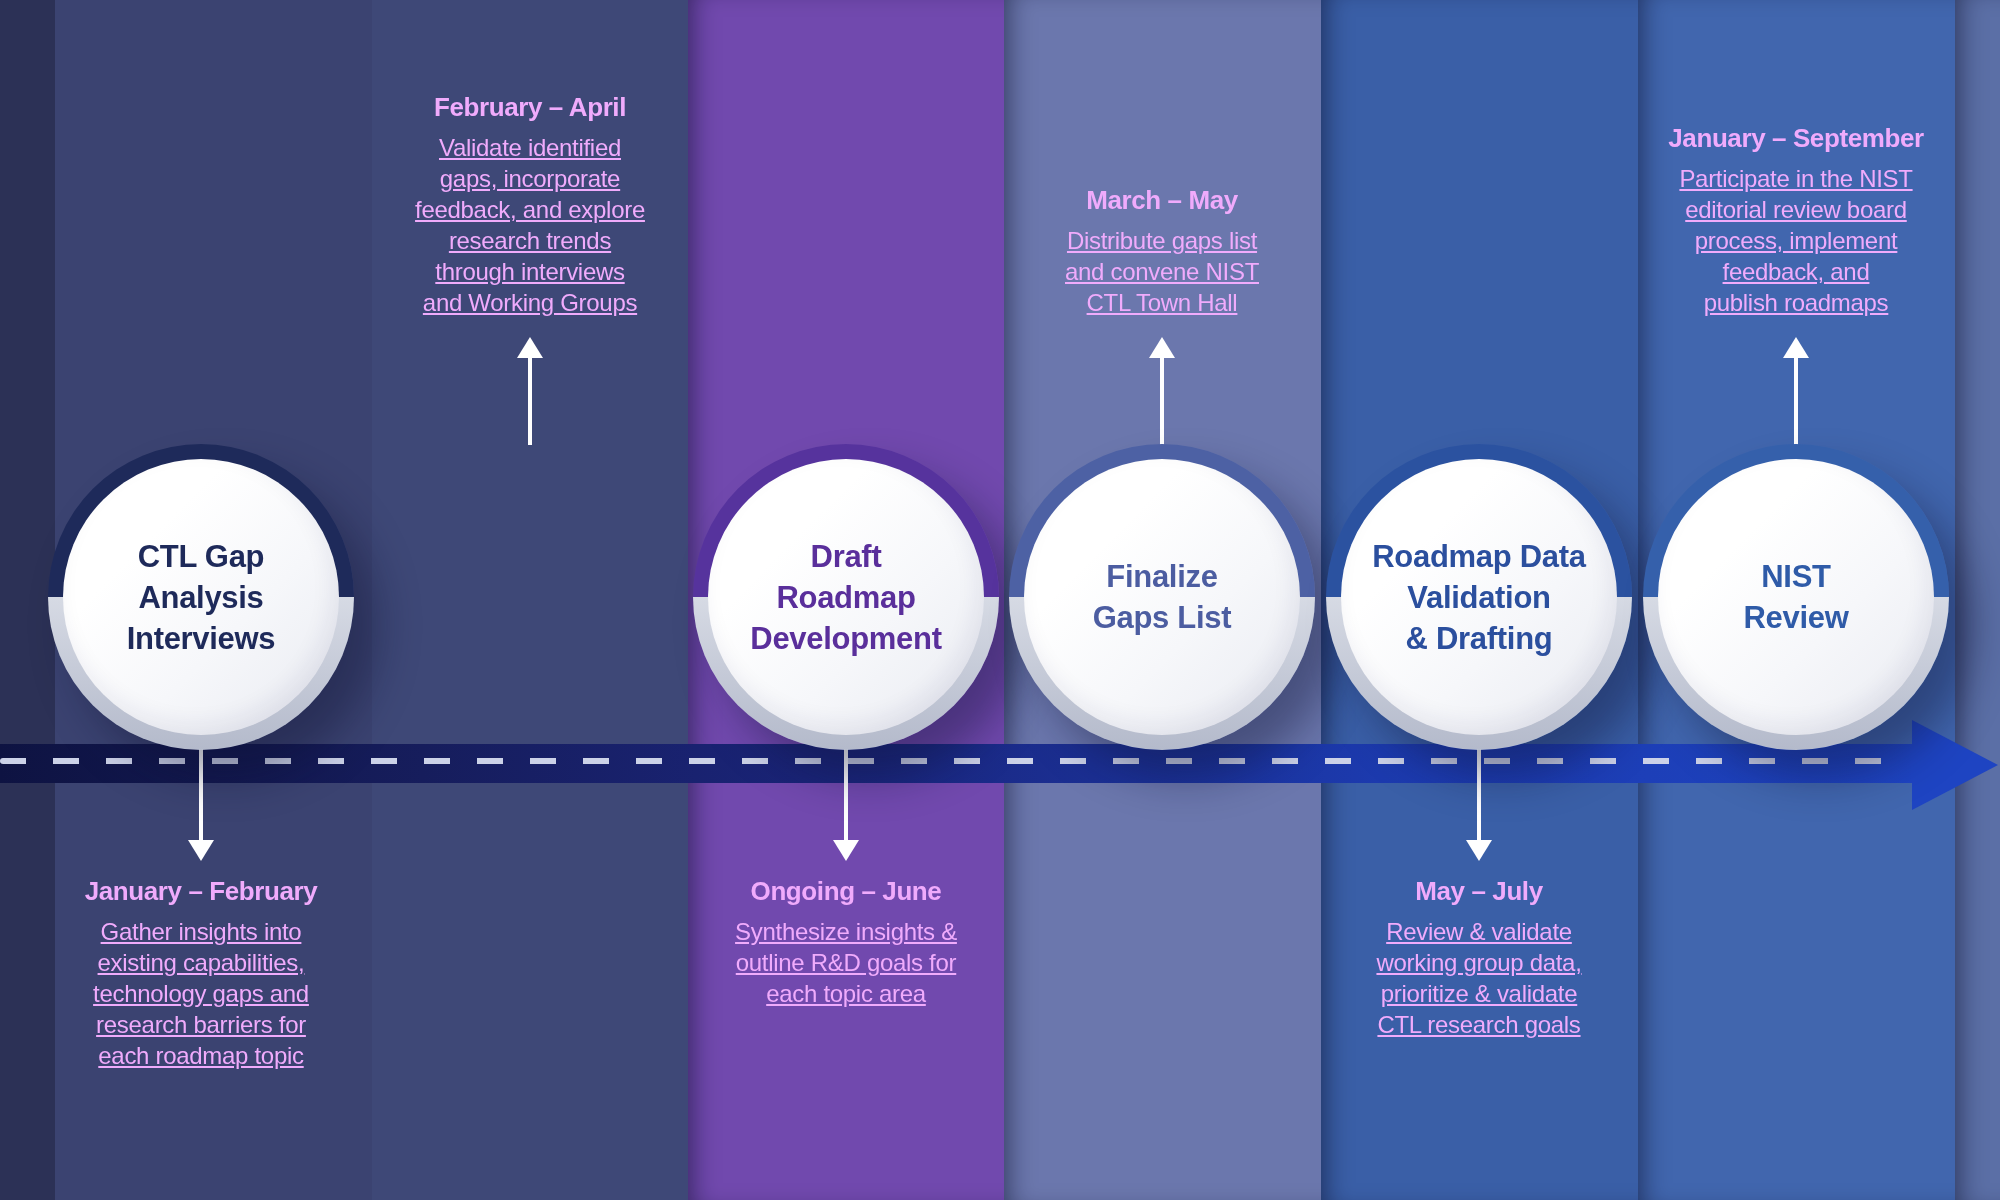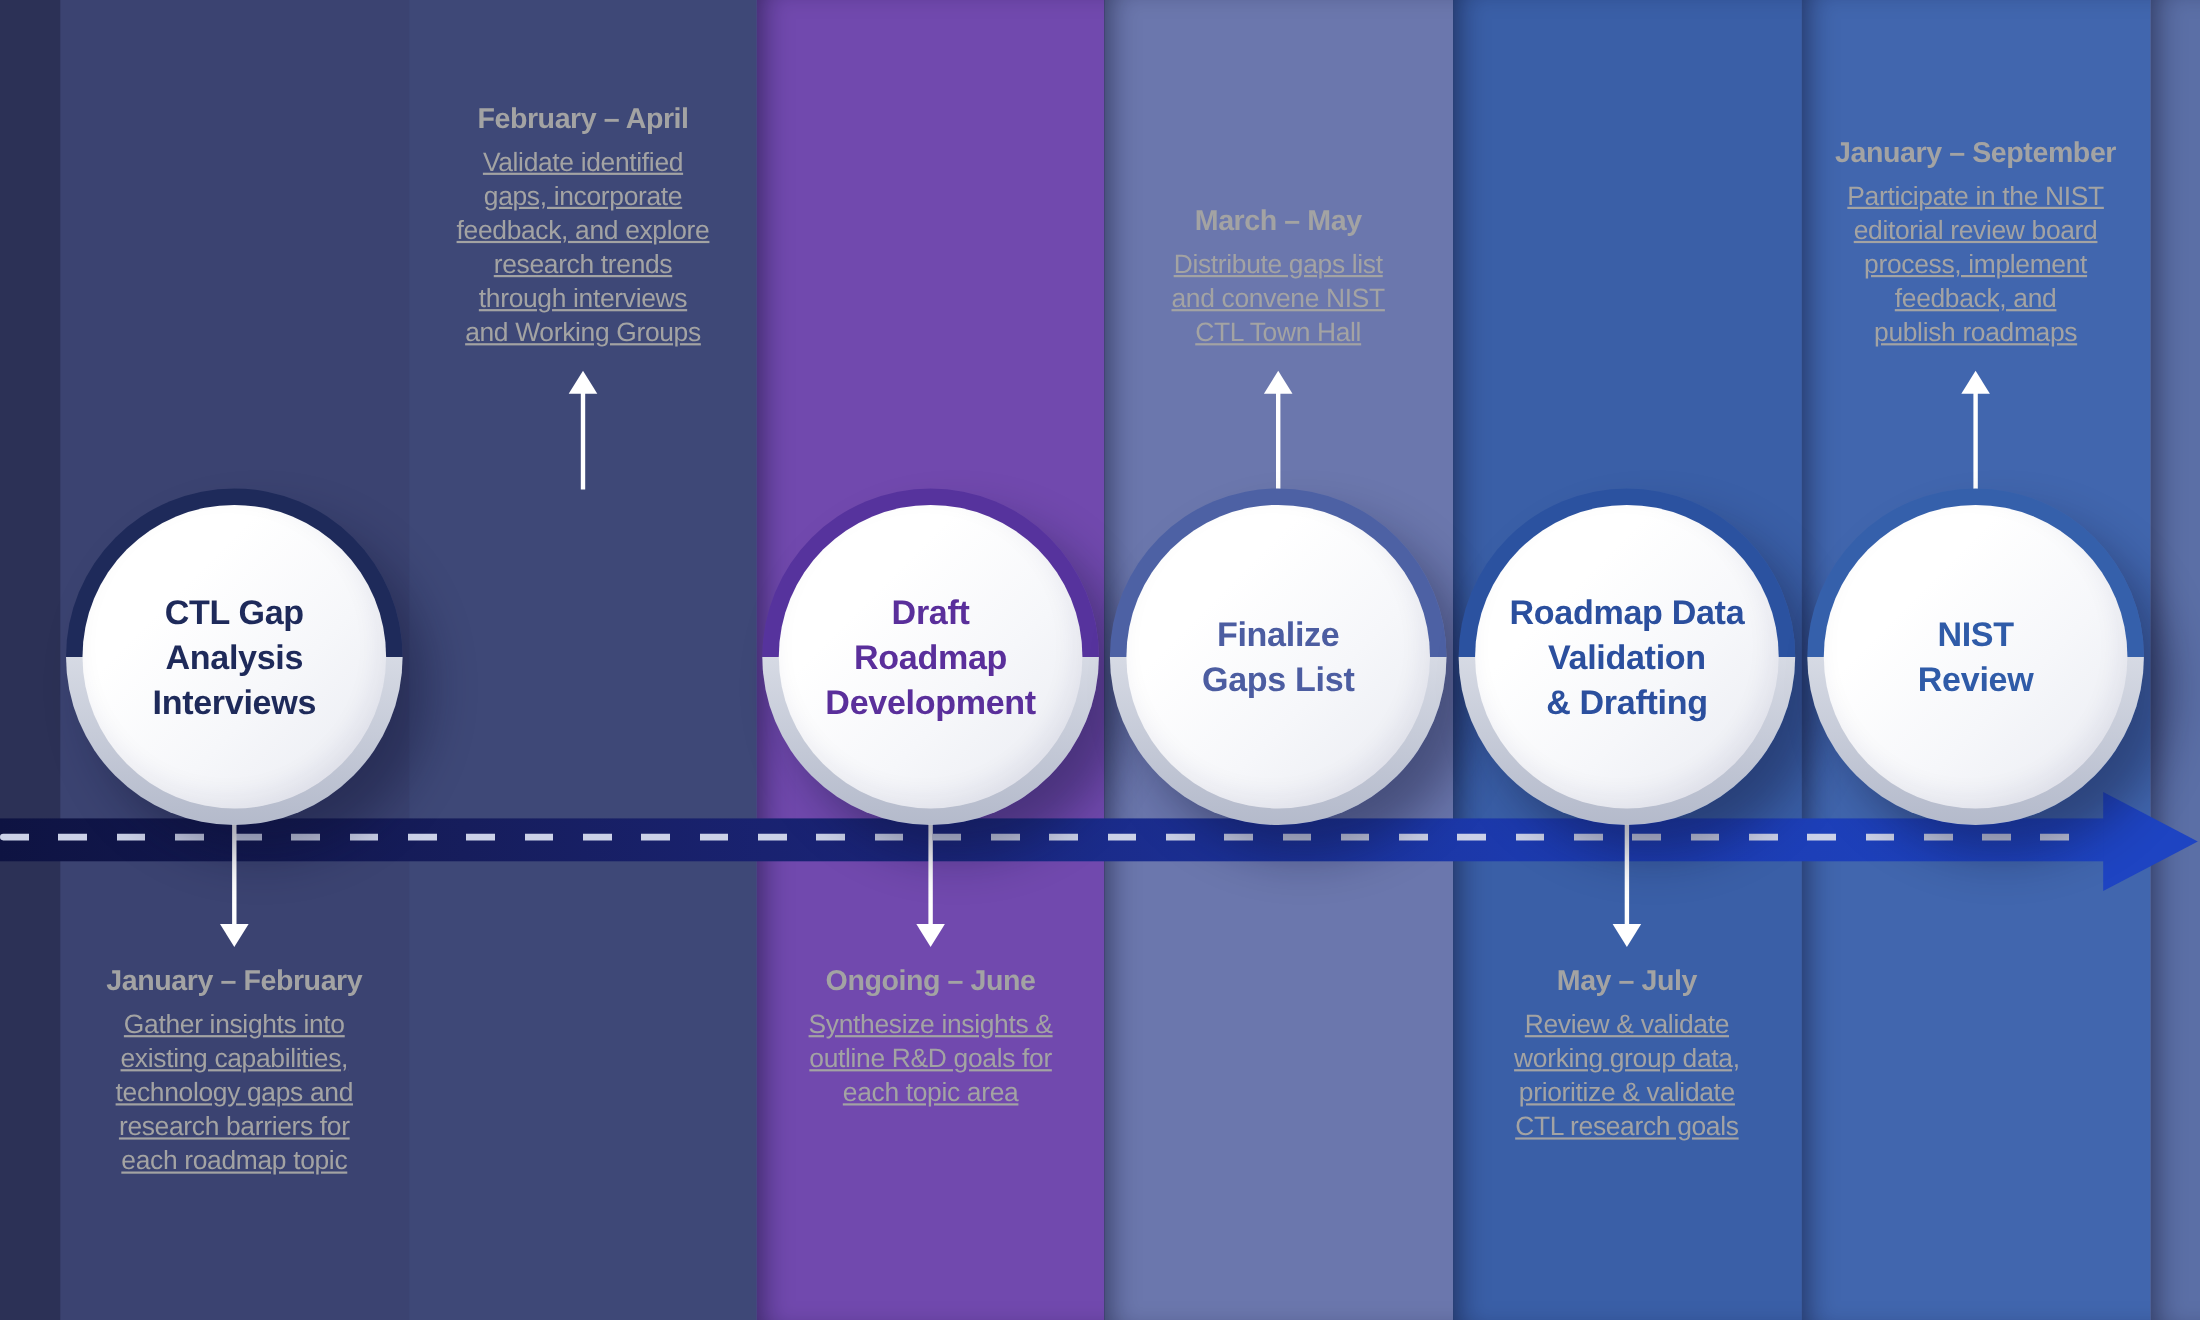--- a/index.html
+++ b/index.html
@@ -43,21 +43,21 @@
     white-space:pre-line;letter-spacing:-.3px;
   }
   
   .connector-line{position:absolute;width:4px;background:#fff;z-index:4;}
   .connector-line.above{left:163px;top:357px;height:88px;}
   .connector-line.below{left:163px;top:748px;height:93px;}
   .arrowhead{position:absolute;width:0;height:0;z-index:4;left:152px;}
   .arrowhead.up{top:337px;border-left:13px solid transparent;border-right:13px solid transparent;border-bottom:21px solid #fff;}
   .arrowhead.down{top:840px;border-left:13px solid transparent;border-right:13px solid transparent;border-top:21px solid #fff;}
   
-  .text-block{position:absolute;left:0;width:330px;text-align:center;color:#a3a3a3;z-index:3;}
+  .text-block{position:absolute;left:0;width:330px;text-align:center;color:#f0abfc;z-index:3;}
   .text-block.above{bottom:882px;}
   .text-block.below{top:876px;}
   .date-heading{font-size:26px;font-weight:bold;letter-spacing:-.4px;margin-bottom:9px;white-space:nowrap;}
   .desc{font-size:24px;line-height:31px;white-space:pre-line;letter-spacing:-.3px;text-decoration:underline;}
 </style>
 </head>
 <body>
 
 <div class="canvas" style="--dash: #ccd2e8;">
 
@@ -67,21 +67,21 @@
   <div class="band shaded" style="left: 688px; width: 316px; --band: #7149ae;"></div>
   <div class="band shaded" style="left: 1004px; width: 317px; --band: #6b77ad;"></div>
   <div class="band shaded" style="left: 1321px; width: 317px; --band: #3a5fa7;"></div>
   <div class="band shaded" style="left: 1638px; width: 317px; --band: #4166ae;"></div>
   <div class="band shaded" style="left: 1955px; width: 45px; --band: #5b6fa6;"></div>
 
   <div class="timeline-band"></div>
   <div class="timeline-dashes"></div>
   <div class="timeline-arrowhead"></div>
 
-  <div class="milestone" style="left: 48px; --ring: #1e2a5a; --title-color: #1e2a5a;">
+  <div class="milestone" style="left: 36px; --ring: #1e2a5a; --title-color: #1e2a5a;">
     <div class="connector-line below"></div>
     <div class="arrowhead down"></div>
     <div class="circle-outer">
       <div class="circle-inner">
         <div class="circle-title">CTL Gap
 Analysis
 Interviews</div>
       </div>
     </div>
     <div class="text-block below">

